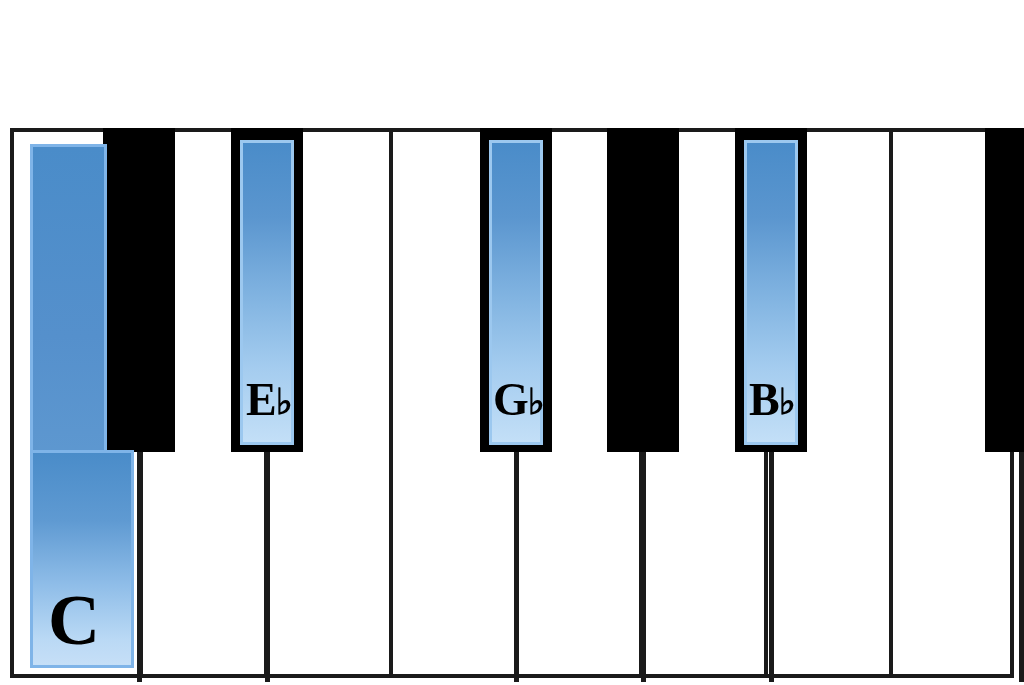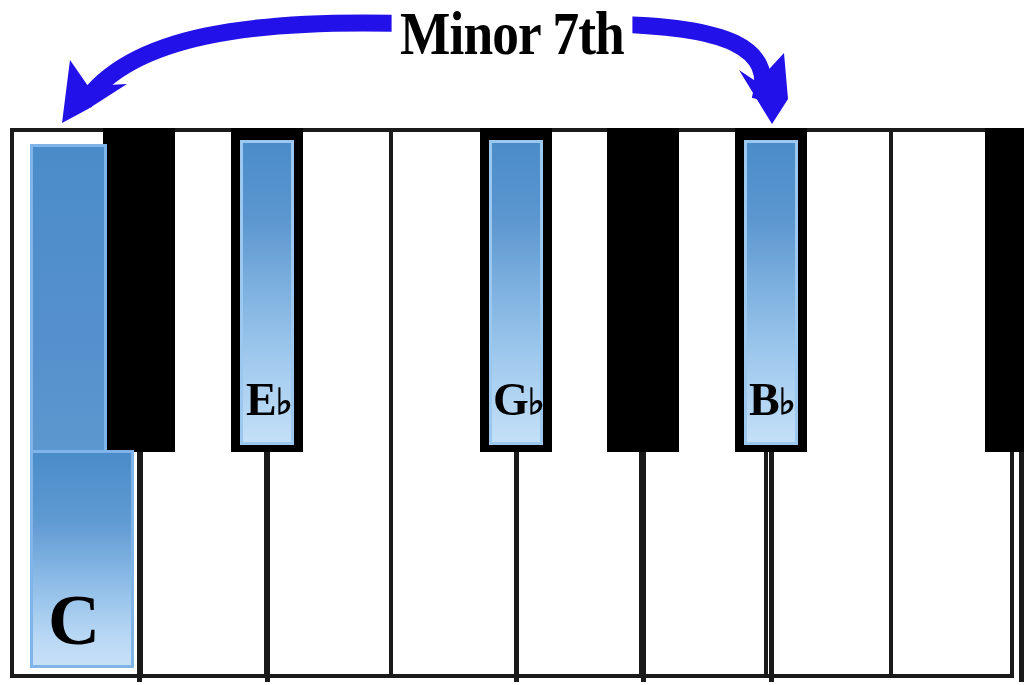--- a/index.html
+++ b/index.html
@@ -133,36 +133,20 @@
     font-size: 0.78em;
     vertical-align: 0.04em;
     margin-left: -0.03em;
   }
 </style>
 </head>
 <body>
 
 <div id="stage">
 
-  <div id="annotation-layer">
-
-    <svg id="arrow-svg" viewBox="0 0 1024 130">
-
-      <path d="M 84 103 C 130 36, 250 18, 420 24" fill="none" stroke="#2211E8" stroke-width="17" stroke-linecap="butt"></path>
-      <path d="M 604 24 C 730 26, 775 48, 760 100" fill="none" stroke="#2211E8" stroke-width="17" stroke-linecap="butt"></path>
-
-      <path d="M 62 123 L 70 60 L 88 86 L 127 84 L 88 109 Z" fill="#2211E8"></path>
-
-      <path d="M 772 124 L 739 70 L 757 82 L 784 53 L 788 99 Z" fill="#2211E8"></path>
-    </svg>
-
-    <div id="interval-title">
-      <span class="title-bg">Minor 7th</span>
-    </div>
-  </div>
 
   <div id="keyboard">
 
     <div class="white-key" style="left:0px;    width:125px;"></div>
     <div class="white-key" style="left:125px;  width:125px;"></div>
     <div class="white-key" style="left:250px;  width:125px;"></div>
     <div class="white-key" style="left:375px;  width:125px;"></div>
     <div class="white-key" style="left:500px;  width:125px;"></div>
     <div class="white-key" style="left:625px;  width:125px;"></div>
     <div class="white-key" style="left:750px;  width:125px;"></div>

